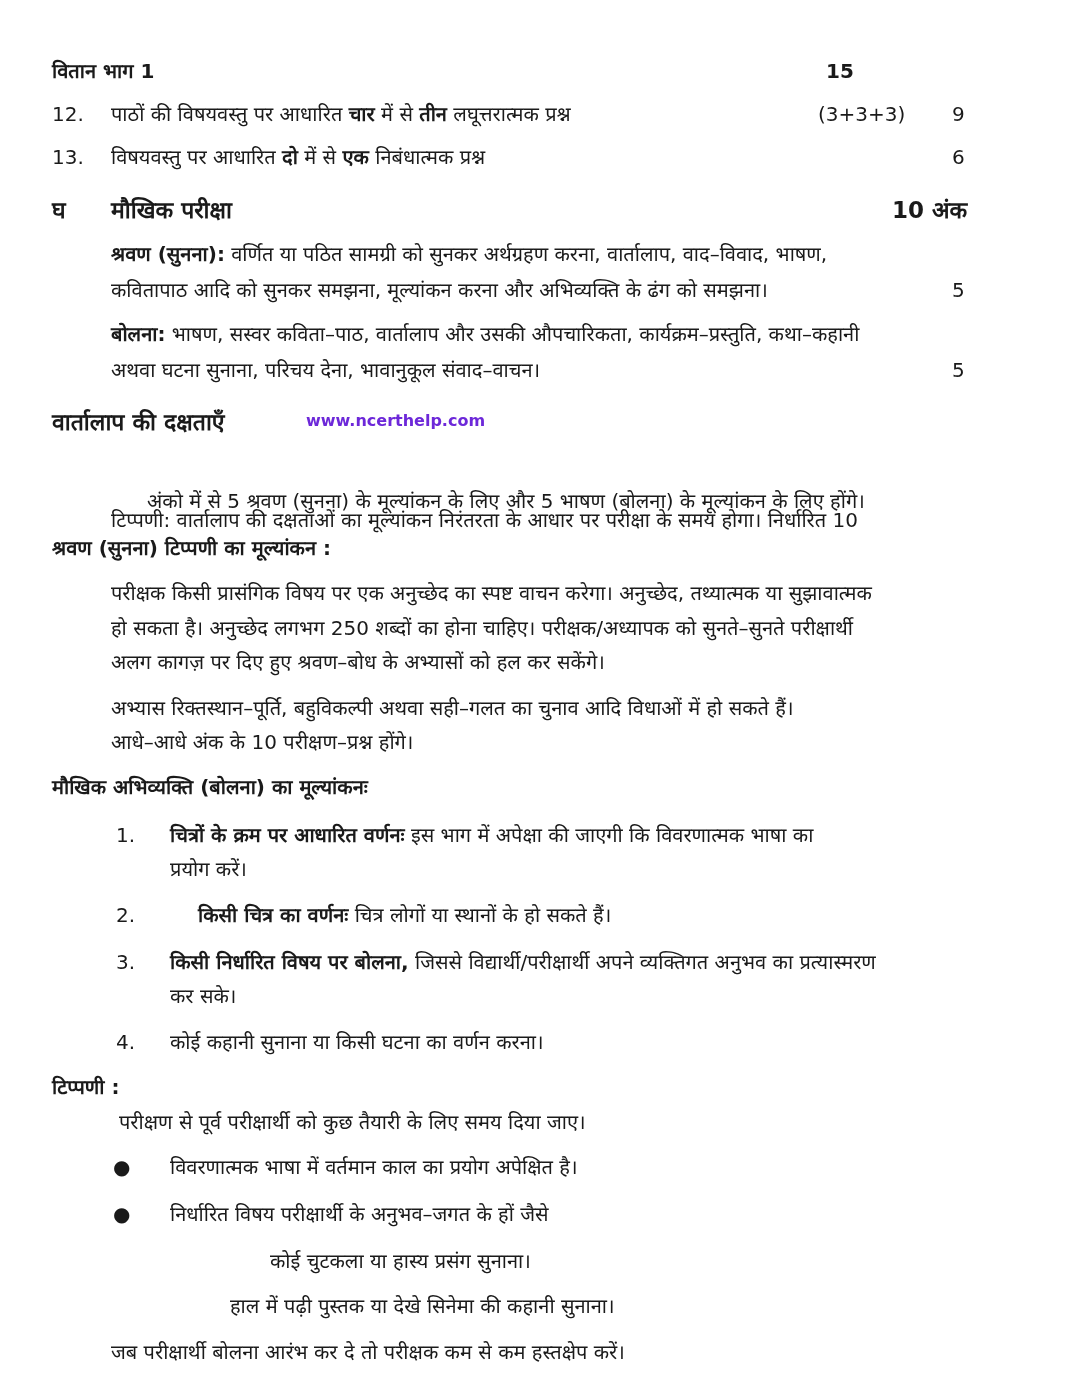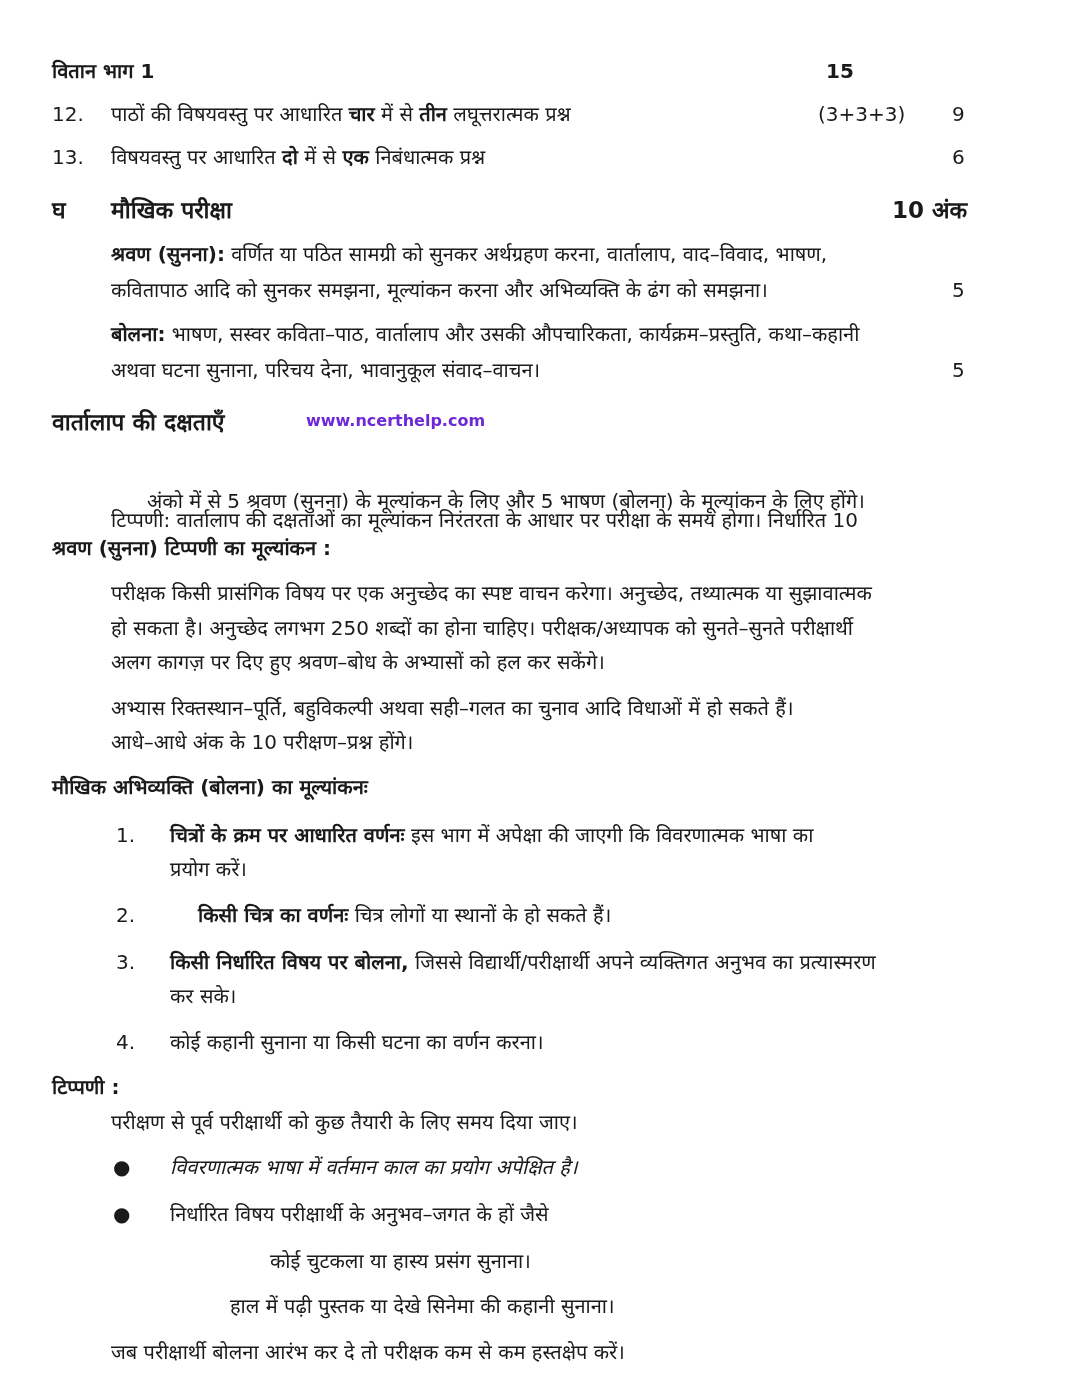--- a/index.html
+++ b/index.html
@@ -76,25 +76,25 @@
   <span class="abs t" style="left:170px;top:951px;"><b>किसी निर्धारित विषय पर बोलना,</b><span> जिससे विद्यार्थी/परीक्षार्थी अपने व्यक्तिगत अनुभव का प्रत्यास्मरण</span></span>
   <span class="abs t" style="left:170px;top:985px;">कर सके।</span>
 </div>
 
 <div>
   <span class="abs t" style="left:116px;top:1031px;">4.</span>
   <span class="abs t" style="left:170px;top:1031px;">कोई कहानी सुनाना या किसी घटना का वर्णन करना।</span>
 </div>
 
 <div class="abs t b" style="left:52px;top:1076px;">टिप्पणी :</div>
-<div class="abs t" style="left:111px;top:1111px;text-align:right;">परीक्षण से पूर्व परीक्षार्थी को कुछ तैयारी के लिए समय दिया जाए।</div>
+<div class="abs t" style="left:119px;top:1111px;text-align:right;">परीक्षण से पूर्व परीक्षार्थी को कुछ तैयारी के लिए समय दिया जाए।</div>
 
 <div>
   <span class="abs t" style="left:113px;top:1156px;">●</span>
-  <span class="abs t" style="left:170px;top:1156px;font-style:italic;">विवरणात्मक भाषा में वर्तमान काल का प्रयोग अपेक्षित है।</span>
+  <span class="abs t" style="left:170px;top:1156px;">विवरणात्मक भाषा में वर्तमान काल का प्रयोग अपेक्षित है।</span>
 </div>
 <div>
   <span class="abs t" style="left:113px;top:1203px;">●</span>
   <span class="abs t" style="left:170px;top:1203px;">निर्धारित विषय परीक्षार्थी के अनुभव–जगत के हों जैसे</span>
 </div>
 
 <div class="abs t" style="left:230px;top:1250px;margin-left:40px;">कोई चुटकला या हास्य प्रसंग सुनाना।</div>
 <div class="abs t" style="left:230px;top:1295px;">हाल में पढ़ी पुस्तक या देखे सिनेमा की कहानी सुनाना।</div>
 <div class="abs t" style="left:111px;top:1341px;">जब परीक्षार्थी बोलना आरंभ कर दे तो परीक्षक कम से कम हस्तक्षेप करें।</div>
 

